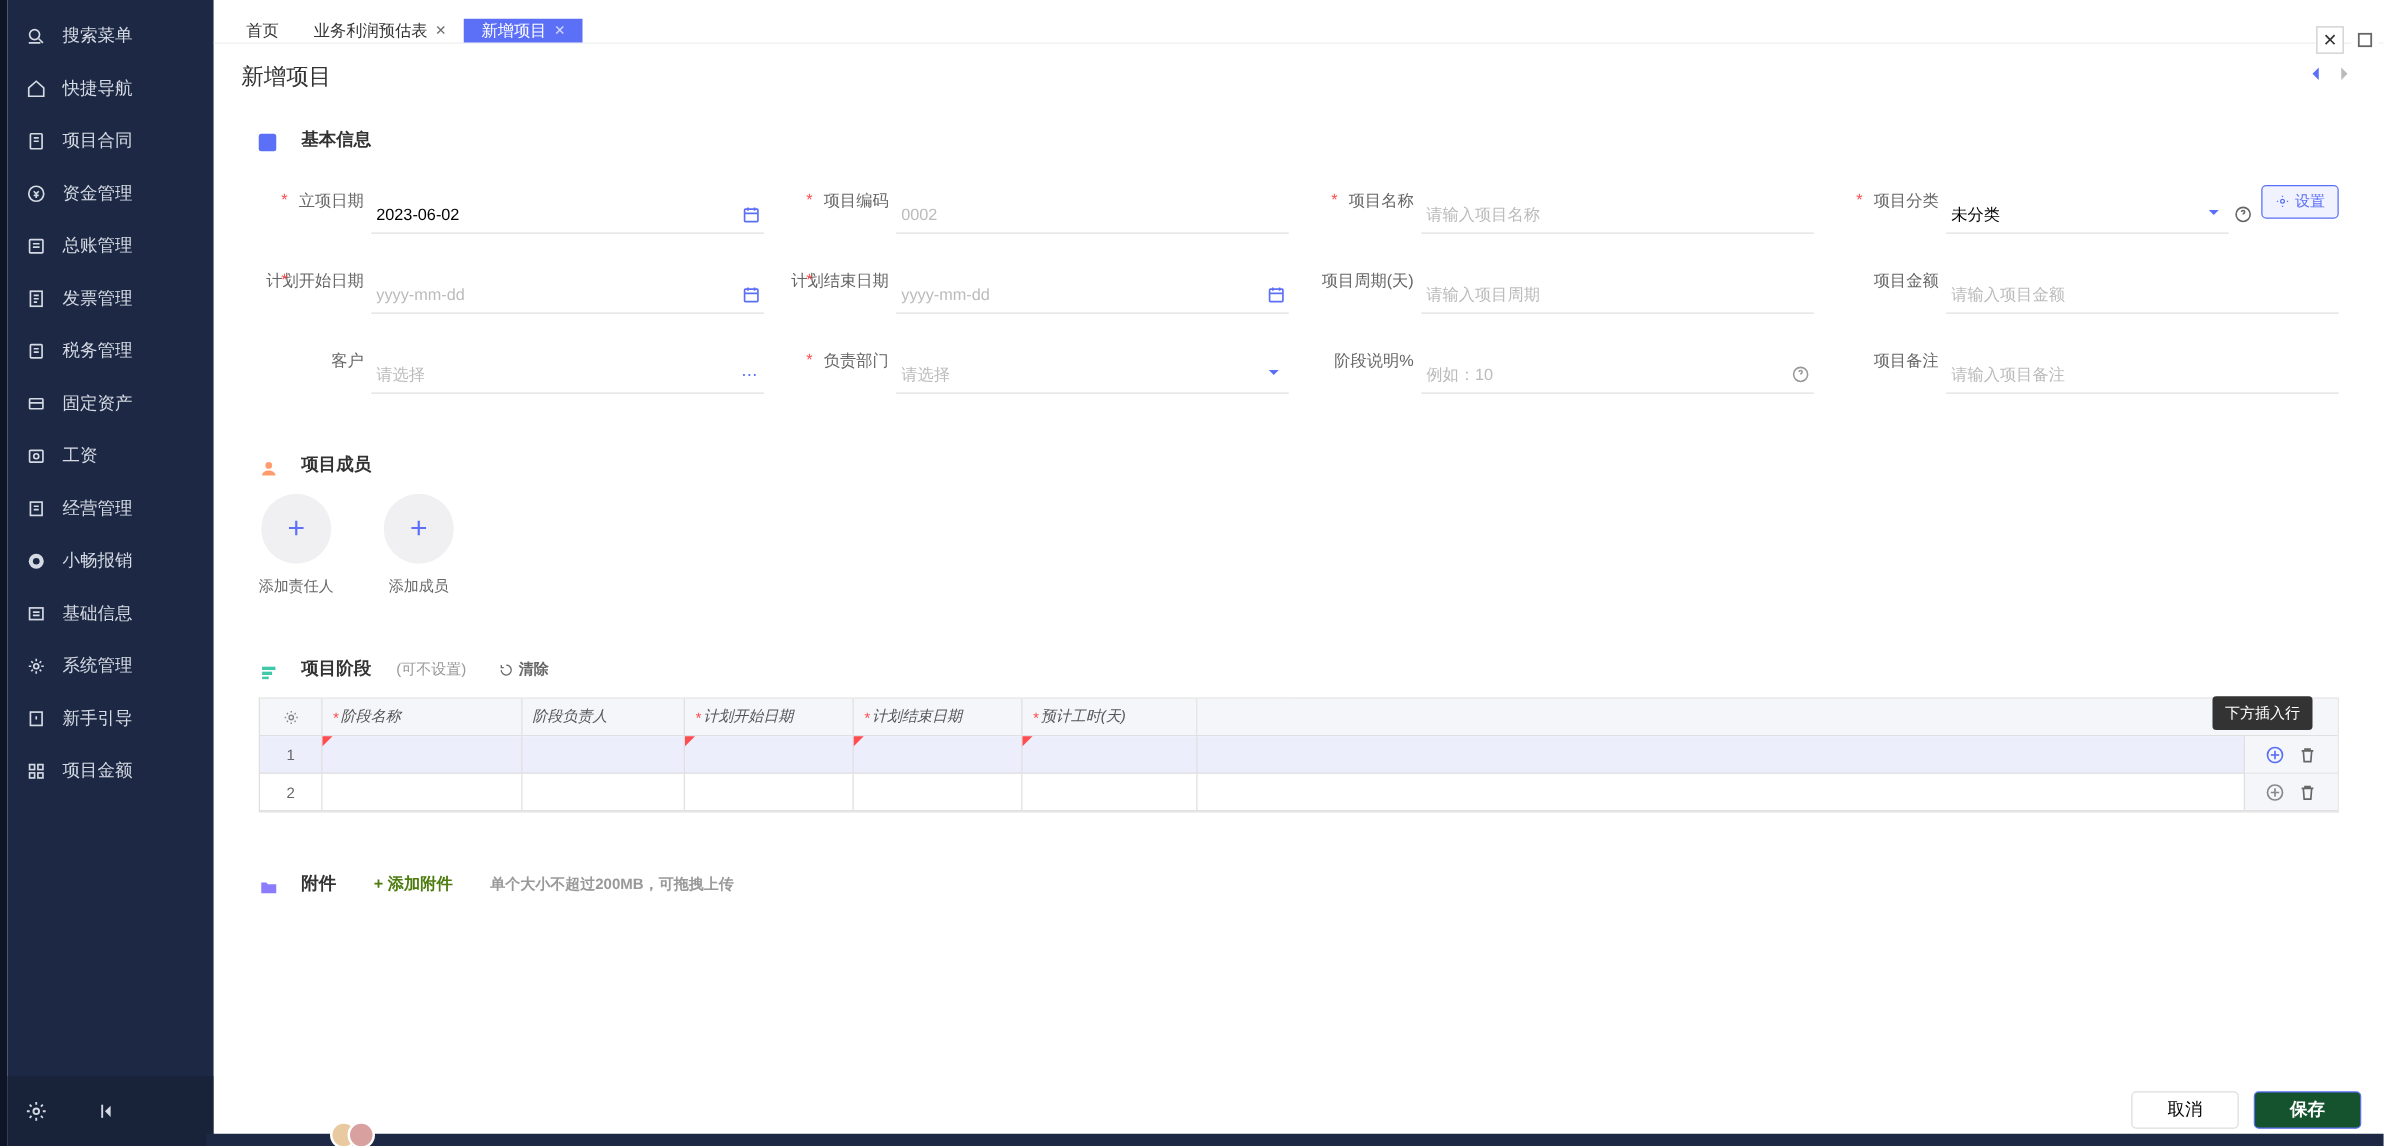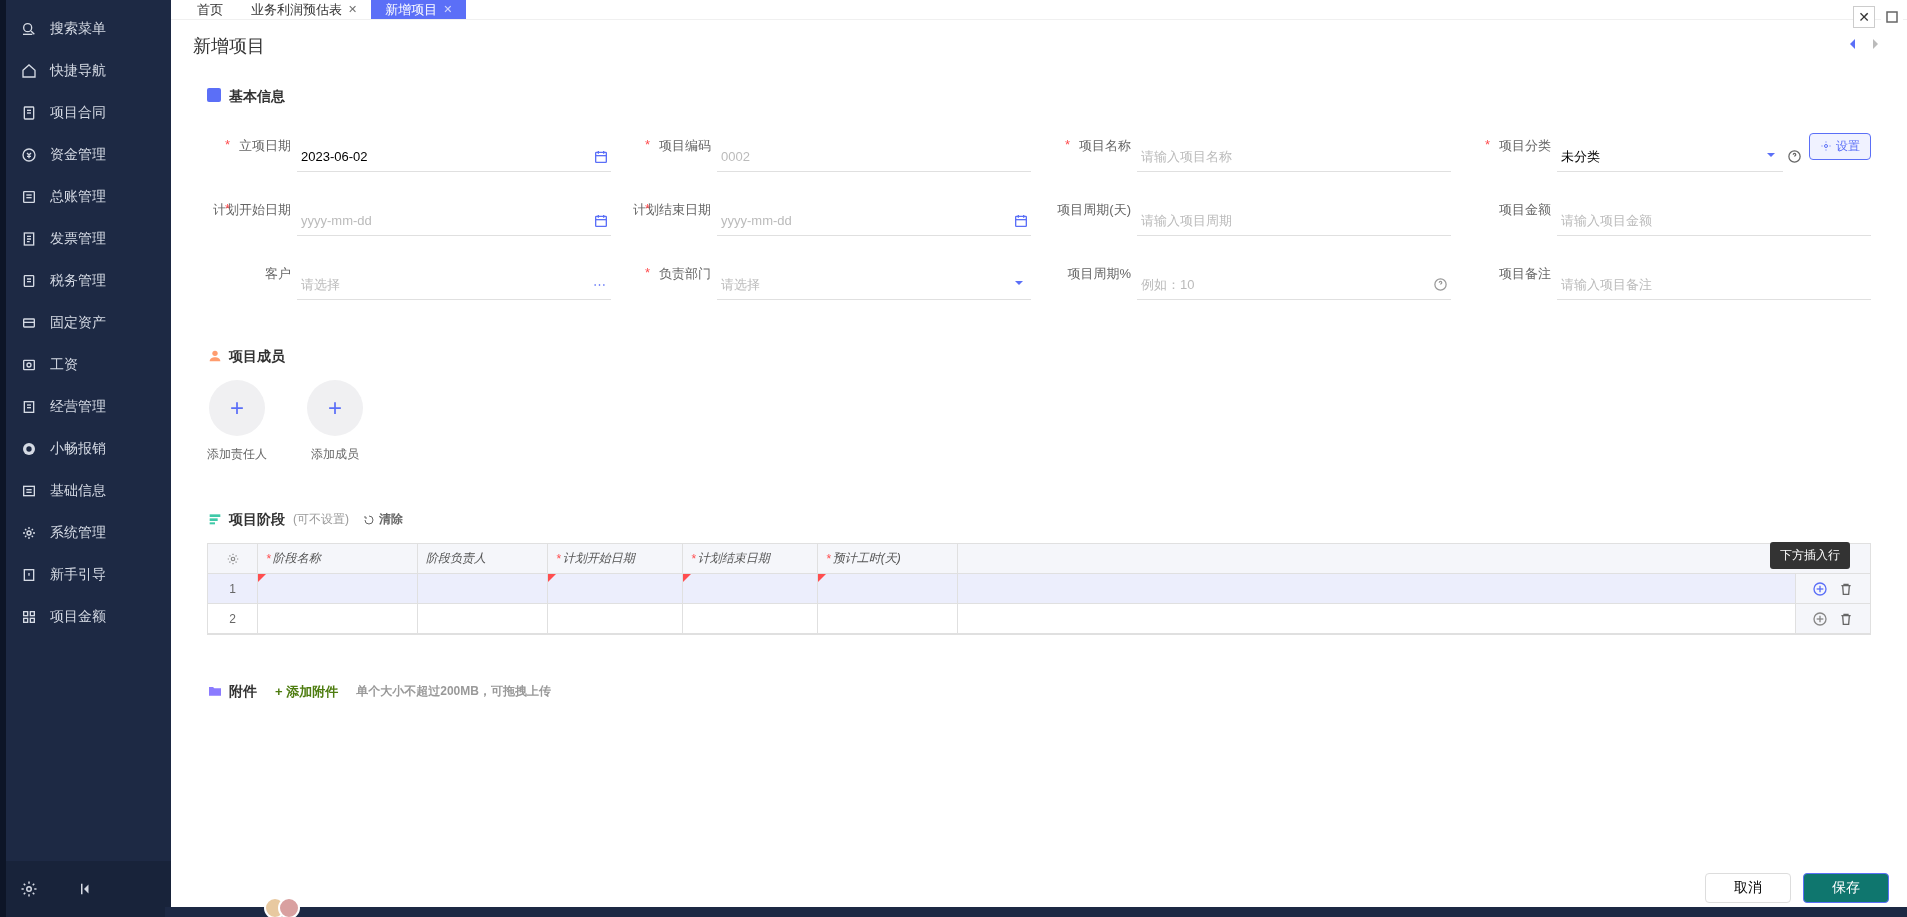--- a/index.html
+++ b/index.html
@@ -9,35 +9,35 @@
 
 .sidebar { width: 165px; background: #1d2944; color: #d5dae4; display: flex; flex-direction: column; }
 .side-items { flex: 1; padding-top: 8px; }
 .side-item { display: flex; align-items: center; gap: 12px; padding: 12px 14px; cursor: pointer; font-size: 14px; }
 .side-icon { width: 18px; height: 18px; display: inline-flex; align-items: center; justify-content: center; }
 .side-footer { height: 56px; display: flex; align-items: center; padding: 0 14px; gap: 40px; background: #18233a; }
 .side-strip { width: 6px; background: #0d1527; }
 
 
 .main { flex: 1; display: flex; flex-direction: column; background: #fff; position: relative; }
-.tabs { height: 20px; display: flex; align-items: stretch; border-bottom: 1px solid #f0f0f0; padding-left: 12px; position: relative; }
+.tabs { height: 20px; display: flex; align-items: stretch; border-bottom: 1px solid #f0f0f0; padding-left: 12px; position: relative; margin-top: 15px; }
 .tab { display: flex; align-items: center; padding: 0 14px; gap: 6px; cursor: pointer; font-size: 13px; color: #333; }
 .tab.active { background: #5b6ff7; color: #fff; }
 .tab-close { font-size: 11px; opacity: .7; }
 .top-right { position: absolute; right: 4px; top: 0; display: flex; gap: 6px; align-items: center; height: 34px; }
 .top-btn { width: 22px; height: 22px; border: 1px solid #ccc; display: flex; align-items: center; justify-content: center; cursor: pointer; font-size: 14px; background: #fff; }
 
 .page-head { display: flex; align-items: center; padding: 14px 22px; }
 .page-title { font-size: 18px; color: #333; font-weight: 500; }
 .page-nav { margin-left: auto; display: flex; gap: 6px; }
 .nav-arrow { width: 16px; height: 16px; cursor: pointer; color: #bbb; }
 .nav-arrow.active { color: #5b6ff7; }
 
 .section { background: #fff; margin: 0 16px 16px; padding: 16px 20px; }
-.sec-head { display: flex; align-items: flex-start; gap: 8px; margin-bottom: 14px; font-size: 14px; font-weight: 600; color: #333; }
+.sec-head { display: flex; align-items: flex-end; gap: 20px; margin-bottom: 14px; font-size: 14px; font-weight: 600; color: #333; }
 .sec-icon { width: 14px; height: 14px; border-radius: 2px; display: inline-block; }
 .sec-sub { font-weight: 400; color: #999; font-size: 12px; }
 .clear-link { color: #666; font-size: 12px; display: flex; align-items: center; gap: 4px; cursor: pointer; margin-left: 6px; }
 
 
 .form-grid { display: grid; grid-template-columns: repeat(4, 1fr); gap: 12px 16px; }
 .field { display: flex; align-items: center; }
 .field-label { width: 90px; text-align: right; font-size: 13px; color: #666; flex-shrink: 0; padding-right: 6px; position: relative; }
 .field-label.req::before { content: "*"; color: #ff4d4f; position: absolute; left: 18px; }
 .field-ctrl { flex: 1; position: relative; margin-top: 22px; }
@@ -76,21 +76,21 @@
 .act-icon.add { color: #5b6ff7; }
 .tooltip { position: absolute; background: #333; color: #fff; font-size: 12px; padding: 5px 10px; border-radius: 3px; white-space: nowrap; z-index: 10; }
 
 
 .attach-link { color: #4d7c0f; font-size: 13px; cursor: pointer; margin: 0 10px; }
 .attach-hint { color: #999; font-size: 12px; }
 
 
 .footer { position: absolute; bottom: 14px; right: 18px; display: flex; gap: 12px; }
 .btn { height: 30px; padding: 0 28px; border-radius: 4px; font-size: 14px; cursor: pointer; border: 1px solid #ddd; background: #fff; }
-.btn.primary { background: #0f766e; color: #fff; border-color: #5b6ff7; }
+.btn.primary { background: #14532d; color: #fff; border-color: #5b6ff7; font-weight: bold; }
 
 .bottom-strip { position: absolute; bottom: 0; left: 165px; right: 0; height: 10px; background: #1d2944; }
 .bottom-avatar { position: absolute; bottom: -2px; left: 264px; display: flex; }
 .ava { width: 22px; height: 22px; border-radius: 50%; background: #e8c9a0; border: 2px solid #fff; margin-right: -8px; }
 .ava.b { background: #d9a0a0; }
 
 svg { display: block; }
 </style>
 </head>
 <body>
@@ -383,21 +383,21 @@
         </div>
         <div class="field">
           <div class="field-label req">负责部门</div>
           <div class="field-ctrl"><input class="inp" placeholder="请选择" style=""><span class="ctrl-icon">
                 <svg viewBox="0 0 12 12" width="12" height="12" fill="currentColor">
                   <path d="M2 4l4 4 4-4z"></path>
                 </svg>
               </span></div>
         </div>
         <div class="field">
-          <div class="field-label">项目周期%</div>
+          <div class="field-label">阶段说明%</div>
           <div class="field-ctrl"><input class="inp" placeholder="例如：10" style=""><span class="ctrl-icon gray">
                 <svg viewBox="0 0 24 24" width="15" height="15" fill="none" stroke="currentColor" stroke-width="2">
                   <circle cx="12" cy="12" r="9"></circle>
                   <path d="M10 9a2 2 0 114 0c0 1.5-2 2-2 3M12 17h0"></path>
                 </svg>
               </span></div>
         </div>
         <div class="field">
           <div class="field-label">项目备注</div>
           <div class="field-ctrl"><input class="inp" placeholder="请输入项目备注" style=""></div>

